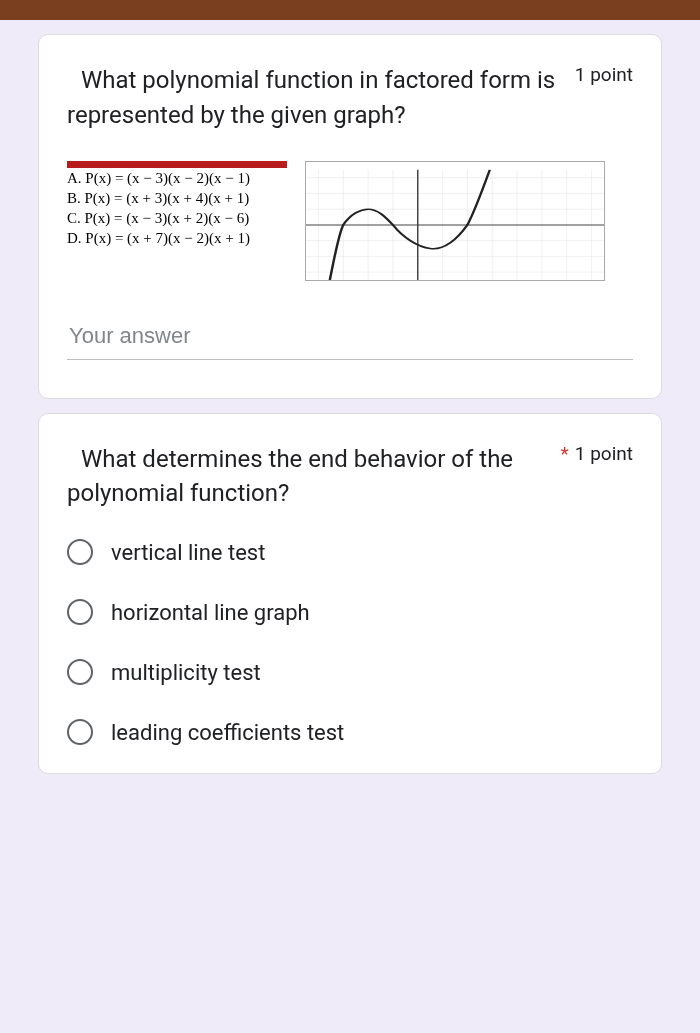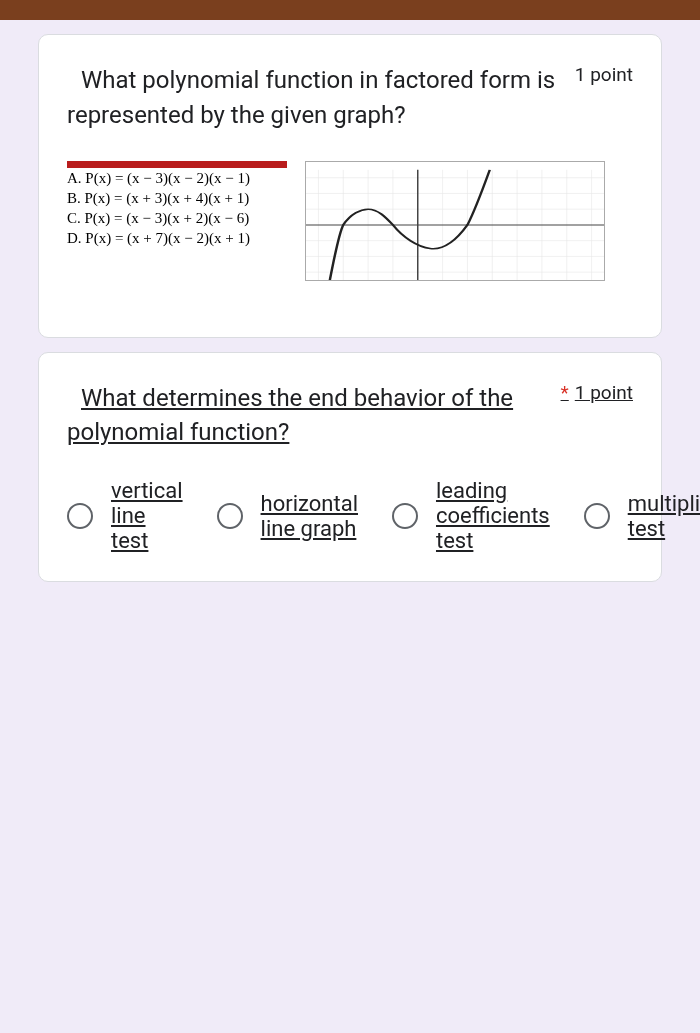--- a/index.html
+++ b/index.html
@@ -82,21 +82,21 @@
       outline: none;
       background: transparent;
       margin-top: 6px;
       margin-bottom: 10px;
     }
     .answer-input::placeholder {
       color: #80868b;
     }
     .radio-group {
       display: flex;
-      flex-direction: row;
+      flex-direction: column;
       gap: 34px;
       margin-top: 10px;
     }
     .radio-item {
       display: flex;
       align-items: center;
       gap: 18px;
       cursor: pointer;
     }
     .radio-circle {
@@ -154,42 +154,43 @@
           </g>
 
           <line x1="-4.5" y1="0" x2="7.5" y2="0" stroke="#444" stroke-width="0.06"></line>
           <line x1="0" y1="-4" x2="0" y2="3.5" stroke="#444" stroke-width="0.06"></line>
 
           <path d="M -3.6 -4 C -3.3 -1.5, -3.1 -0.3, -3 0 C -2.7 0.7, -2.3 1, -2 1 C -1.6 1, -1.3 0.5, -1 0 C -0.6 -0.8, 0 -1.4, 0.5 -1.5 C 1 -1.6, 1.5 -1.1, 2 0 C 2.3 0.9, 2.6 2.2, 2.9 3.5" fill="none" stroke="#222" stroke-width="0.1"></path>
         </g>
       </svg>
     </div>
 
+    <input type="text" class="answer-input" placeholder="Your answer" style="">
   </div>
 
-  <div class="card" style="text-decoration:underline;">
+  <div class="card" style="">
     <div class="q-header">
       <div class="q-title">What determines the end behavior of the polynomial function?</div>
       <div class="q-points">
         <span class="required">*</span><span>1 point</span>
       </div>
     </div>
 
     <div class="radio-group">
       <label class="radio-item">
         <span class="radio-circle"></span>
         <span class="radio-label">vertical line test</span>
       </label>
       <label class="radio-item">
         <span class="radio-circle"></span>
         <span class="radio-label">horizontal line graph</span>
       </label>
       <label class="radio-item">
         <span class="radio-circle"></span>
-        <span class="radio-label">leading coefficients test</span>
+        <span class="radio-label">multiplicity test</span>
       </label>
       <label class="radio-item">
         <span class="radio-circle"></span>
-        <span class="radio-label">multiplicity test</span>
+        <span class="radio-label">leading coefficients test</span>
       </label>
     </div>
   </div>
 </div>
 
 </body></html>

